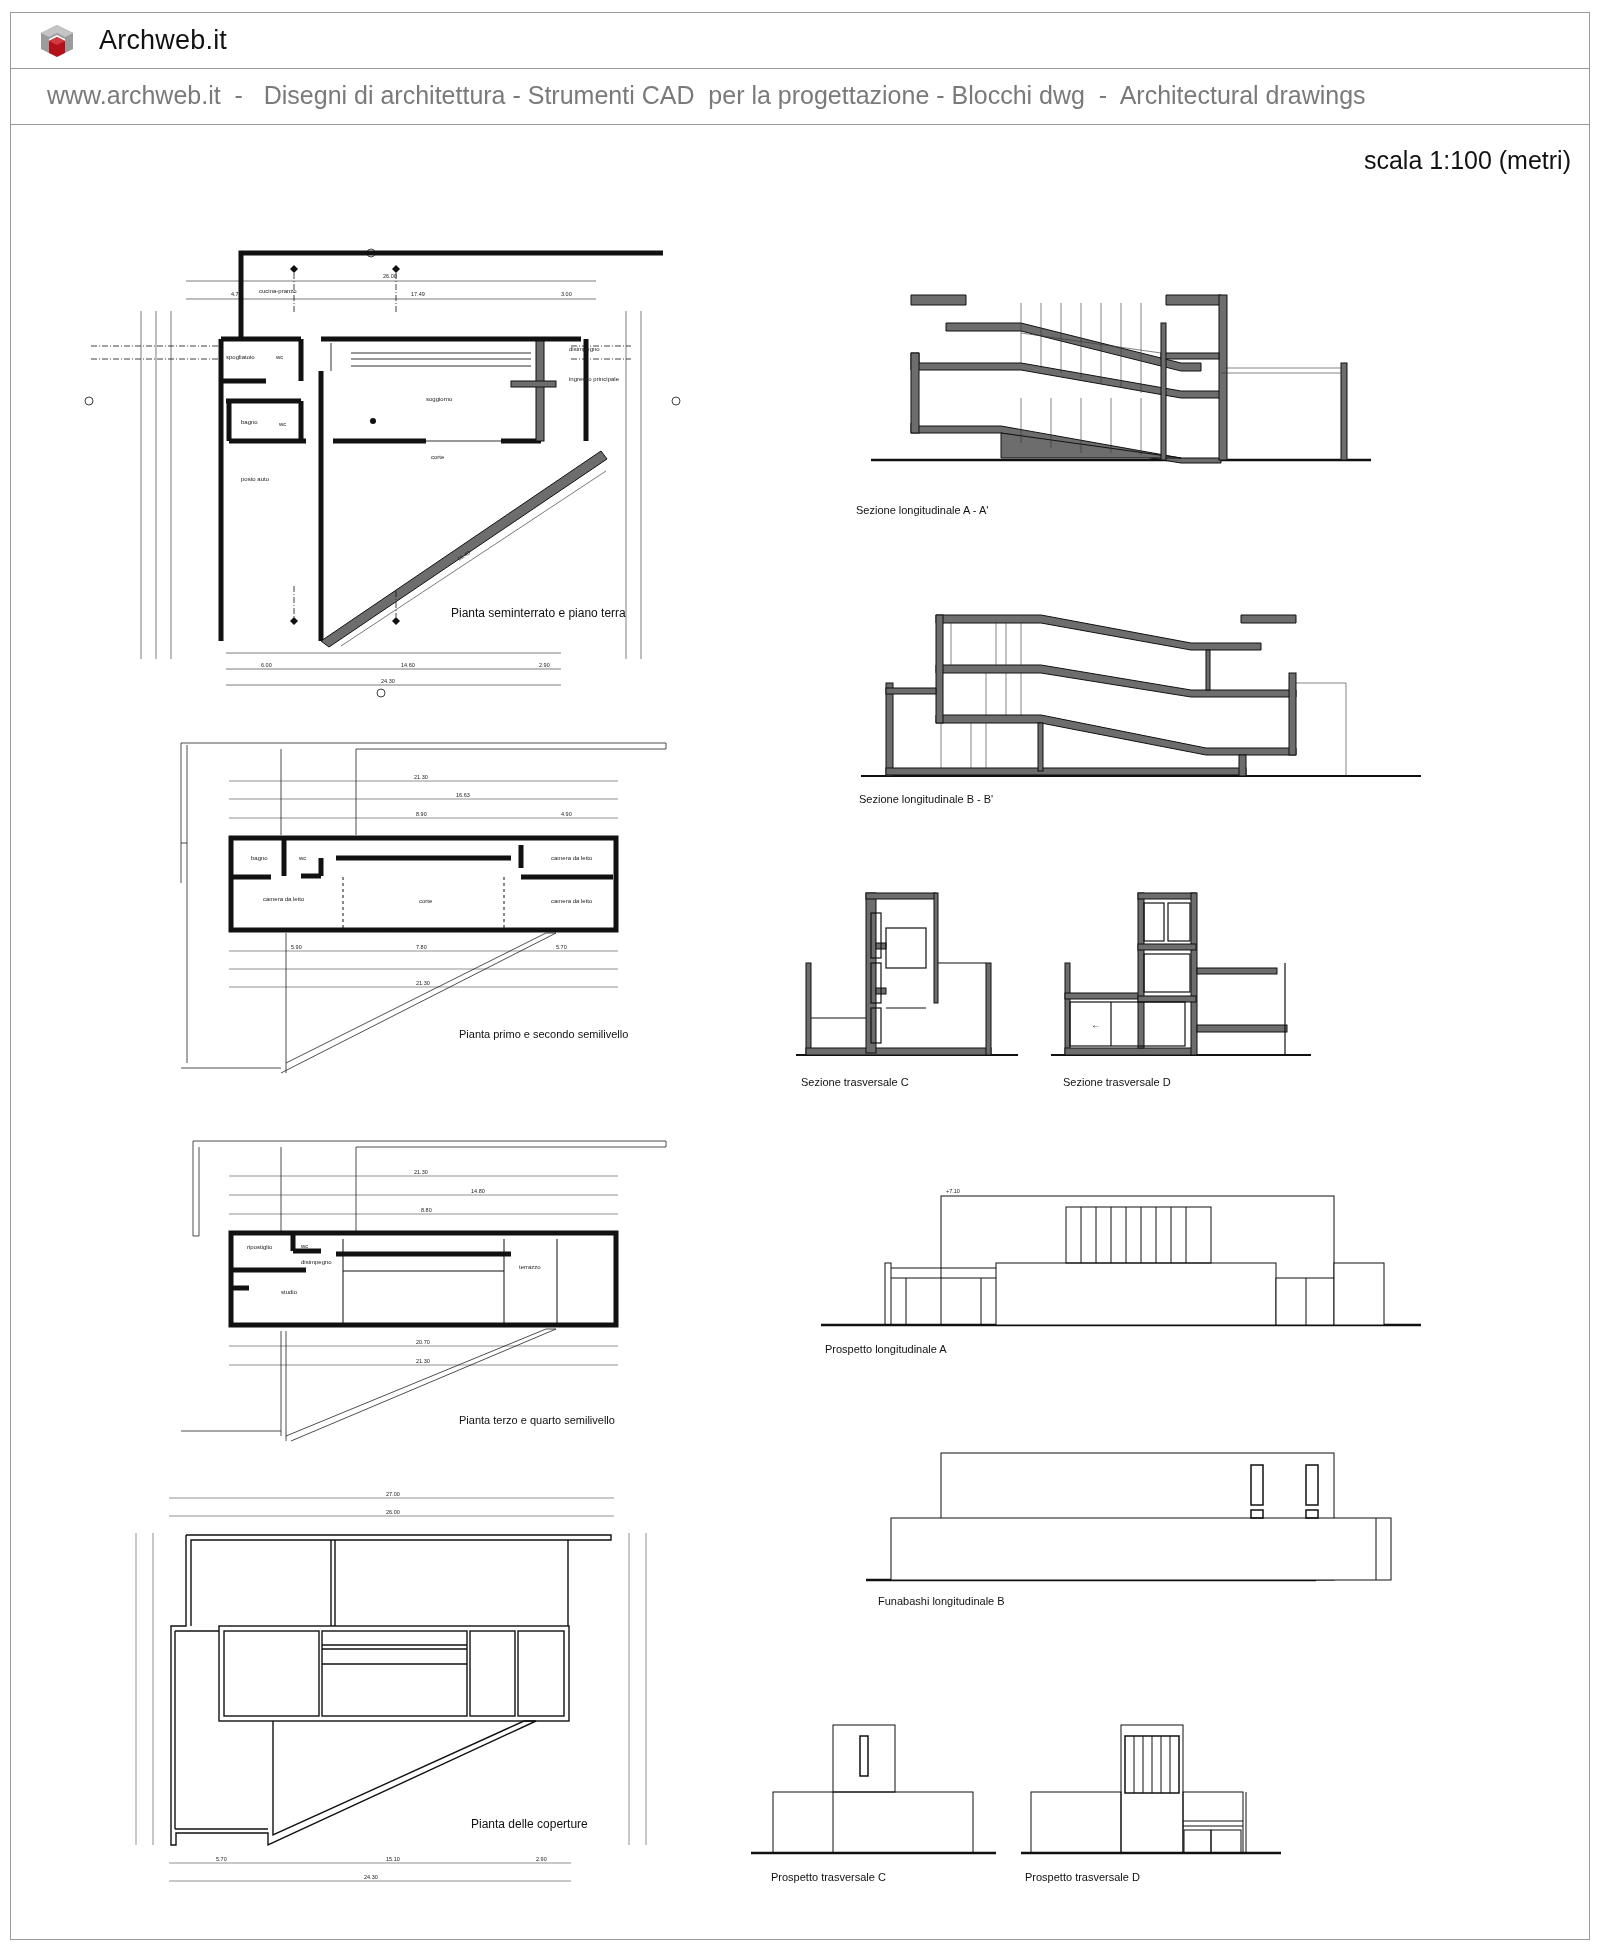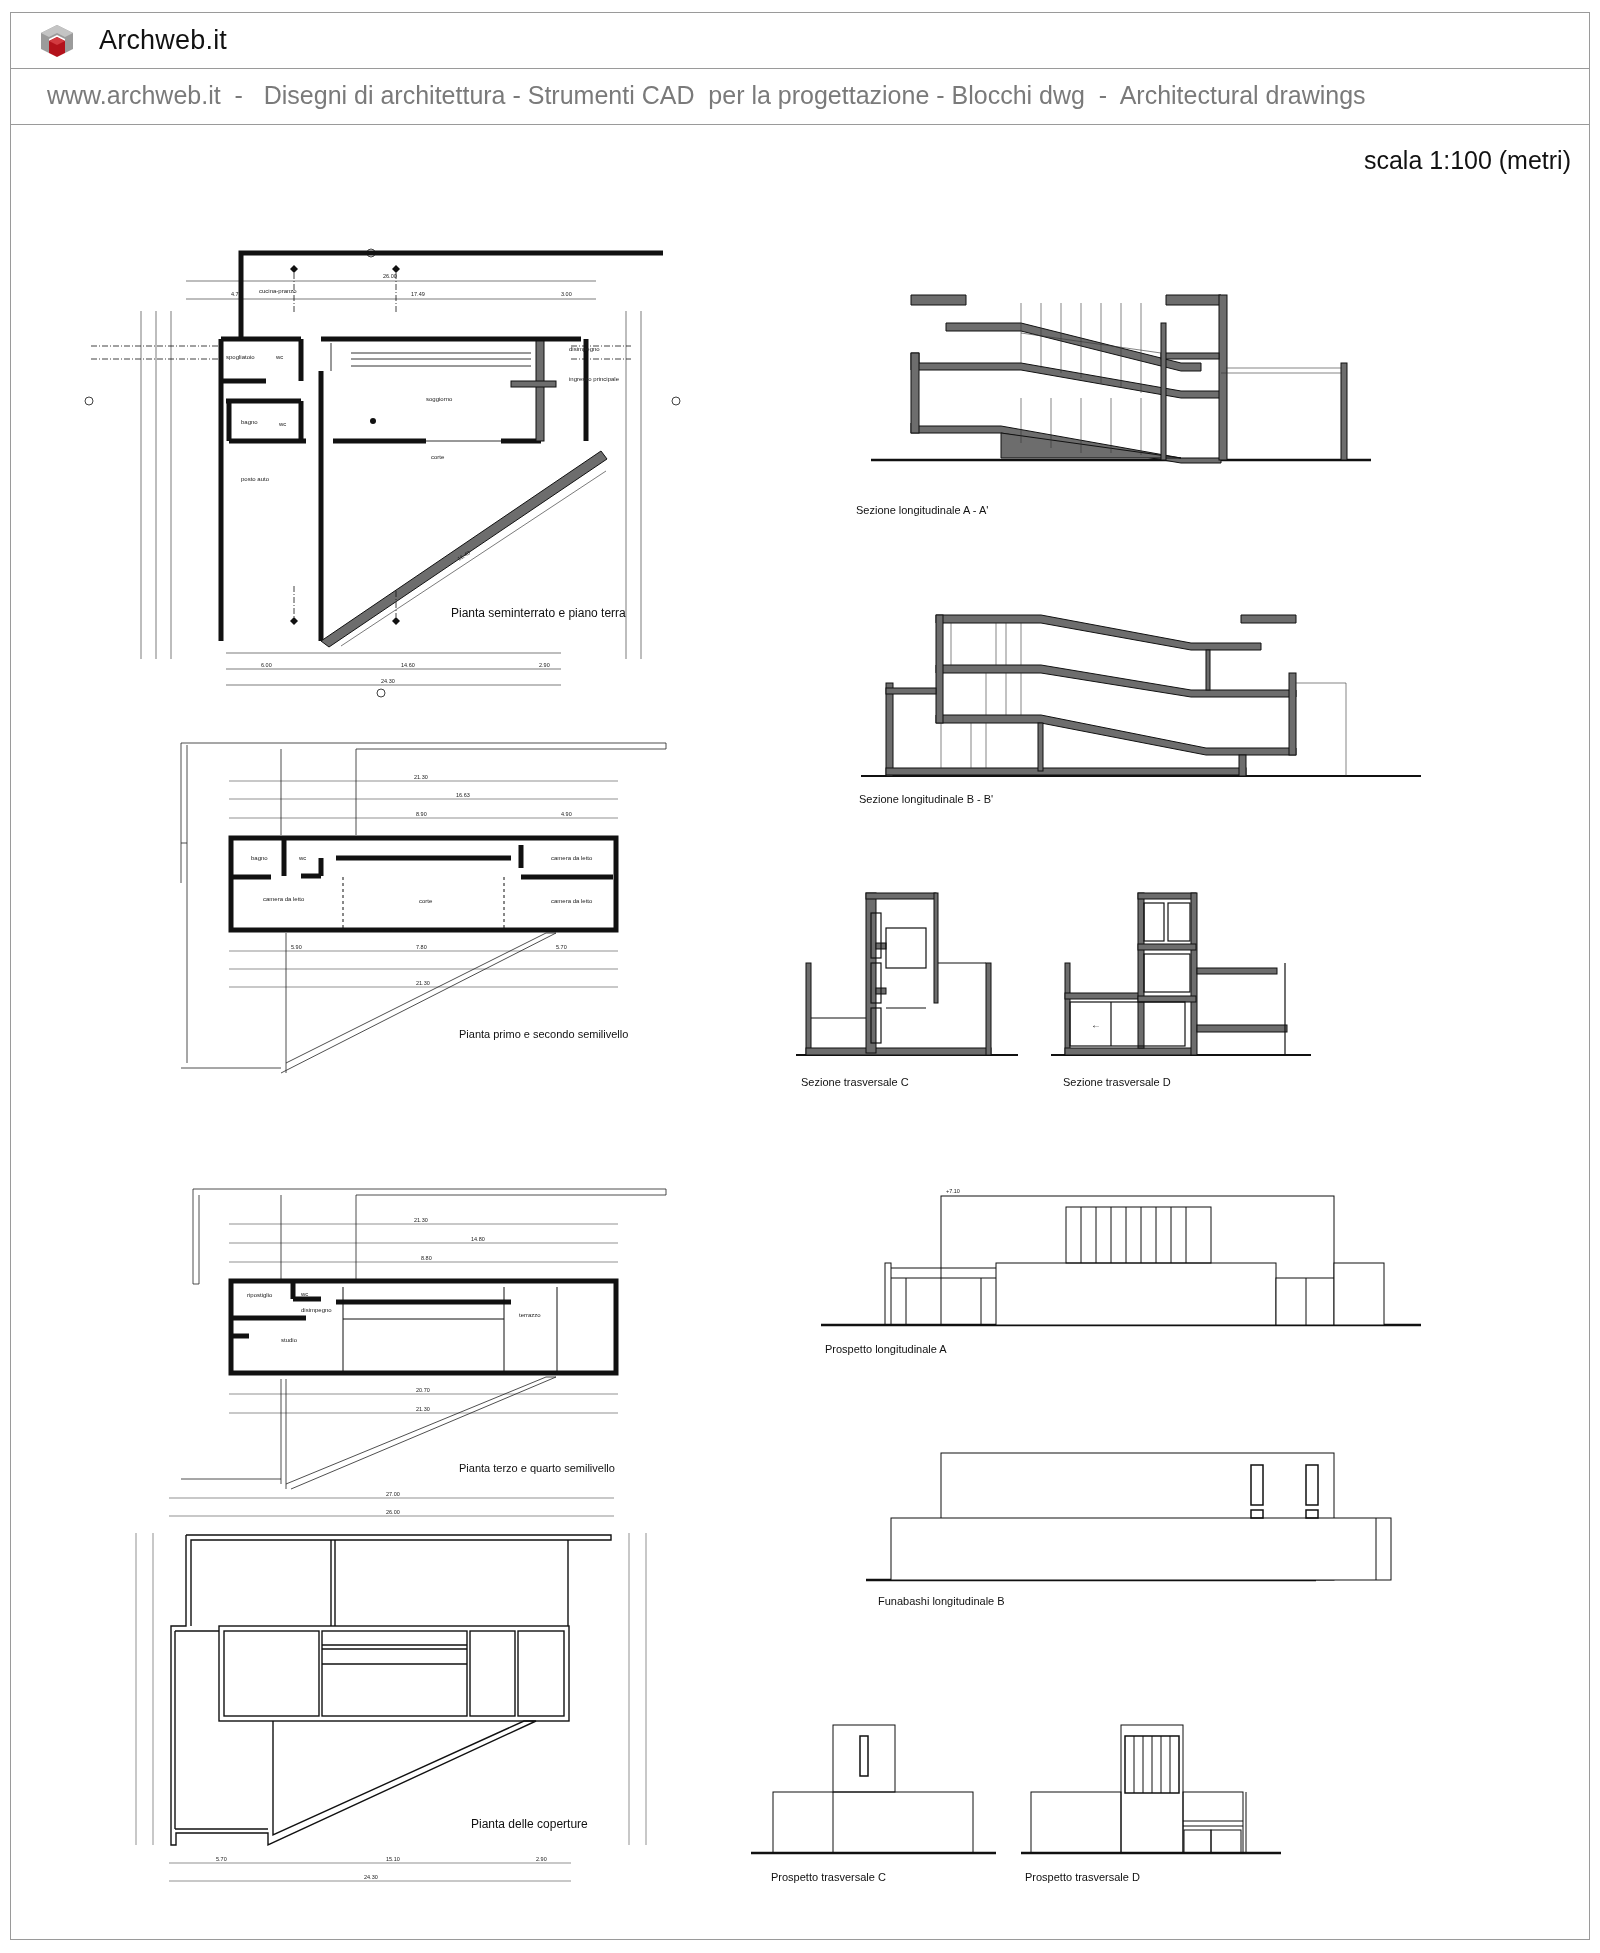--- a/index.html
+++ b/index.html
@@ -184,21 +184,21 @@
       <text class="room" x="70" y="117">bagno</text>
       <text class="room" x="118" y="117">wc</text>
       <text class="room" x="82" y="158">camera da letto</text>
       <text class="room" x="238" y="160">corte</text>
       <text class="room" x="370" y="117">camera da letto</text>
       <text class="room" x="370" y="160">camera da letto</text>
     </svg>
     <div class="caption" style="left:262px;top:285px;padding-left:16px;">Pianta primo e secondo semilivello</div>
   </div>
 
-  <div class="drawing" style="left:170px;top:1176px;width:500px;height:300px;">
+  <div class="drawing" style="left:170px;top:1128px;width:500px;height:300px;">
     <svg width="500" height="300" viewBox="0 0 500 300">
       <g stroke="#222" stroke-width="0.8" fill="none">
         <polyline points="12,95 12,0 485,0 485,6 175,6 175,92"></polyline>
         <polyline points="12,95 18,95 18,6"></polyline>
         <line x1="100" y1="6" x2="100" y2="92"></line>
         <line x1="0" y1="290" x2="100" y2="290"></line>
         <line x1="100" y1="190" x2="100" y2="295"></line>
         <line x1="105" y1="190" x2="105" y2="300"></line>
         <polyline points="110,300 375,188 365,188 105,295"></polyline>
       </g>

